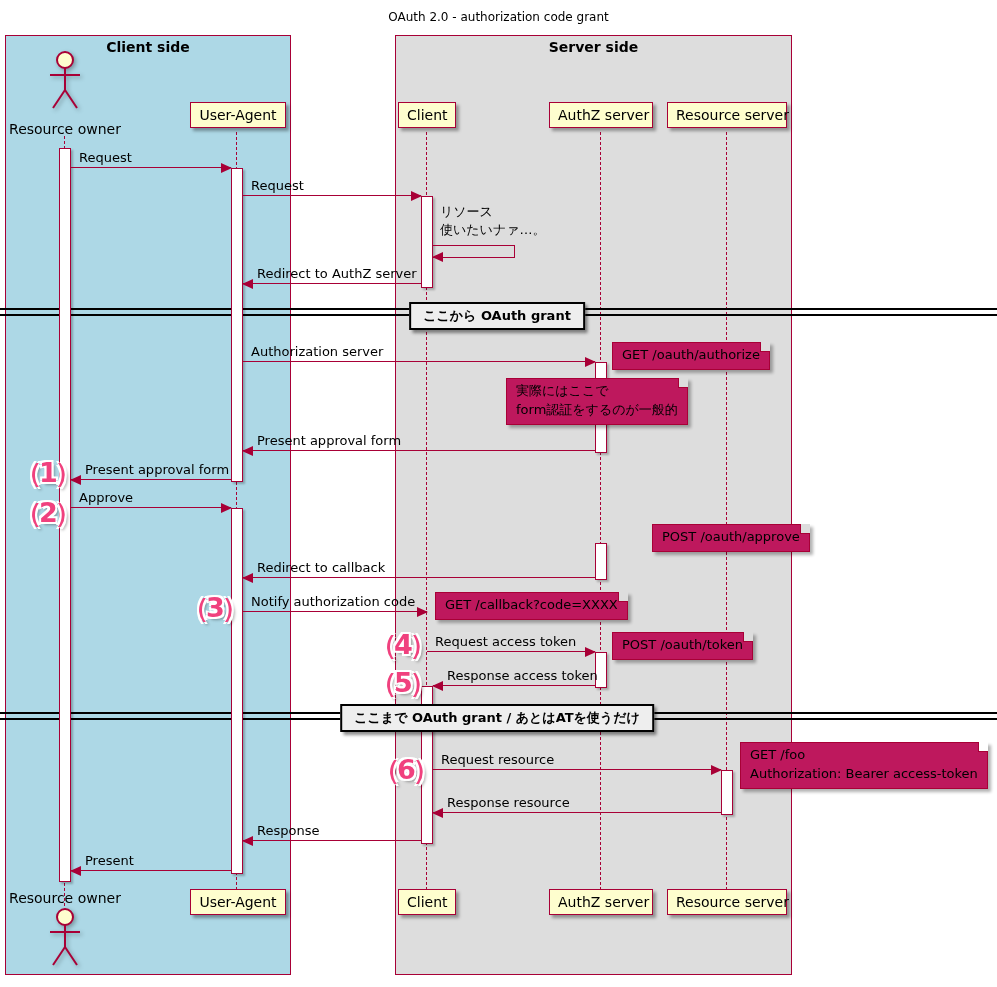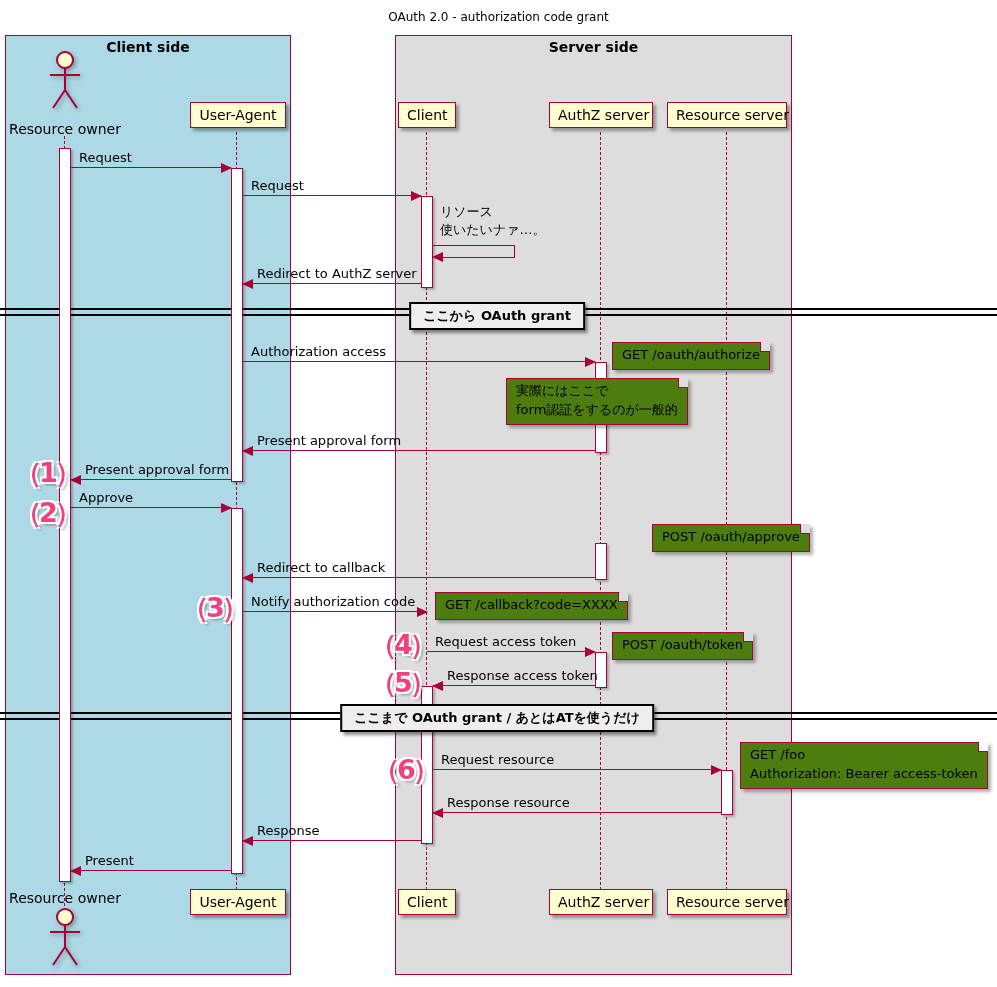--- a/index.html
+++ b/index.html
@@ -22,21 +22,21 @@
   .msg{position:absolute;height:20px;z-index:6;}
   .mlabel{position:absolute;bottom:3px;left:8px;white-space:nowrap;font-size:13px;}
   .msg.toleft .mlabel{left:14px;}
   .mline{position:absolute;left:0;right:0;bottom:0;height:0;border-top:1px solid #A80036;}
   .ah-r{position:absolute;right:-1px;bottom:-5px;width:0;height:0;
     border-left:11px solid #A80036;border-top:5px solid transparent;border-bottom:5px solid transparent;}
   .ah-l{position:absolute;left:-1px;bottom:-5px;width:0;height:0;
     border-right:11px solid #A80036;border-top:5px solid transparent;border-bottom:5px solid transparent;}
   .selfline{position:absolute;border-color:#A80036;z-index:6;}
   .selftext{position:absolute;font-size:13px;white-space:nowrap;z-index:6;}
-  .note{position:absolute;background:#4d7c0f;border:1px solid #A80036;
+  .note{position:absolute;background:#be185d;border:1px solid #A80036;
     box-shadow:3px 3px 3px rgba(0,0,0,.3);font-size:13px;padding:3px 9px 4px 9px;
     white-space:nowrap;z-index:6;line-height:1.45;}
   .fold{position:absolute;top:-1px;right:-1px;width:10px;height:10px;background:#DDDDDD;
     border-left:1px solid #A80036;border-bottom:1px solid #A80036;box-sizing:border-box;}
   .divline{position:absolute;left:0;width:997px;height:8px;border-top:2px solid #000;
     border-bottom:2px solid #000;box-sizing:border-box;z-index:3;}
   .divbox{position:absolute;left:497px;transform:translateX(-50%);background:#EEEEEE;
     border:2px solid #000;box-shadow:3px 3px 3px rgba(0,0,0,.45);font-weight:bold;
     font-size:13px;padding:3px 12px;white-space:nowrap;z-index:5;}
   .step{position:absolute;font-size:27px;font-weight:bold;color:#F0417E;z-index:7;
@@ -126,21 +126,21 @@
     <div class="ah-l" style="bottom:auto;top:-6px;"></div>
   </div>
 
   <div class="msg toleft" style="left:243px;top:264px;width:178px;">
     <span class="mlabel">Redirect to AuthZ server</span>
     <div class="mline"></div>
     <div class="ah-l"></div>
   </div>
 
   <div class="msg" style="left:243px;top:342px;width:352px;">
-    <span class="mlabel">Authorization access</span>
+    <span class="mlabel">Authorization server</span>
     <div class="mline"></div>
     <div class="ah-r"></div>
   </div>
 
   <div class="msg toleft" style="left:243px;top:431px;width:352px;">
     <span class="mlabel">Present approval form</span>
     <div class="mline"></div>
     <div class="ah-l"></div>
   </div>
 

